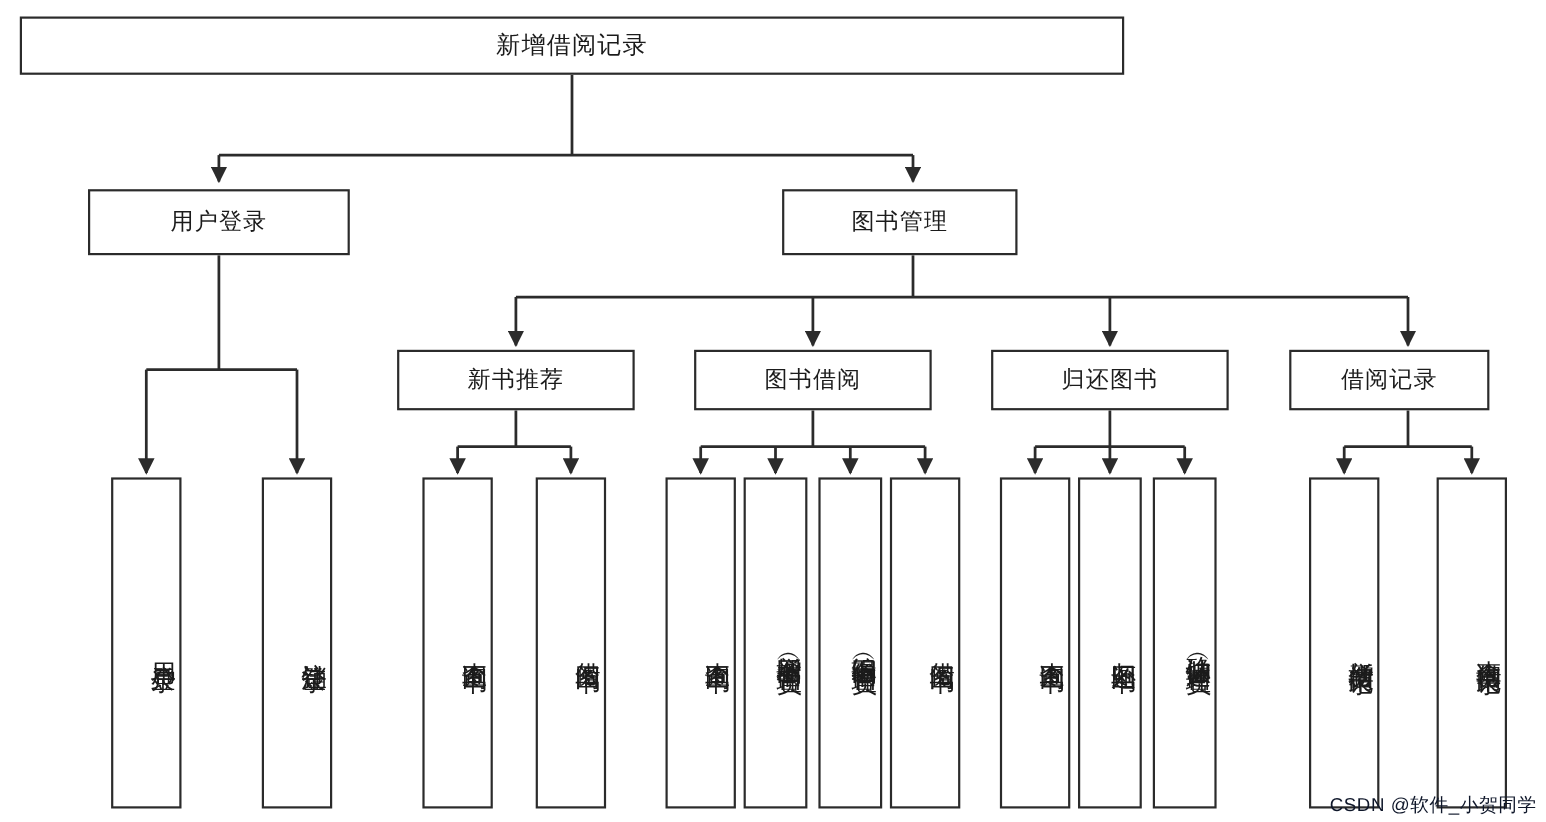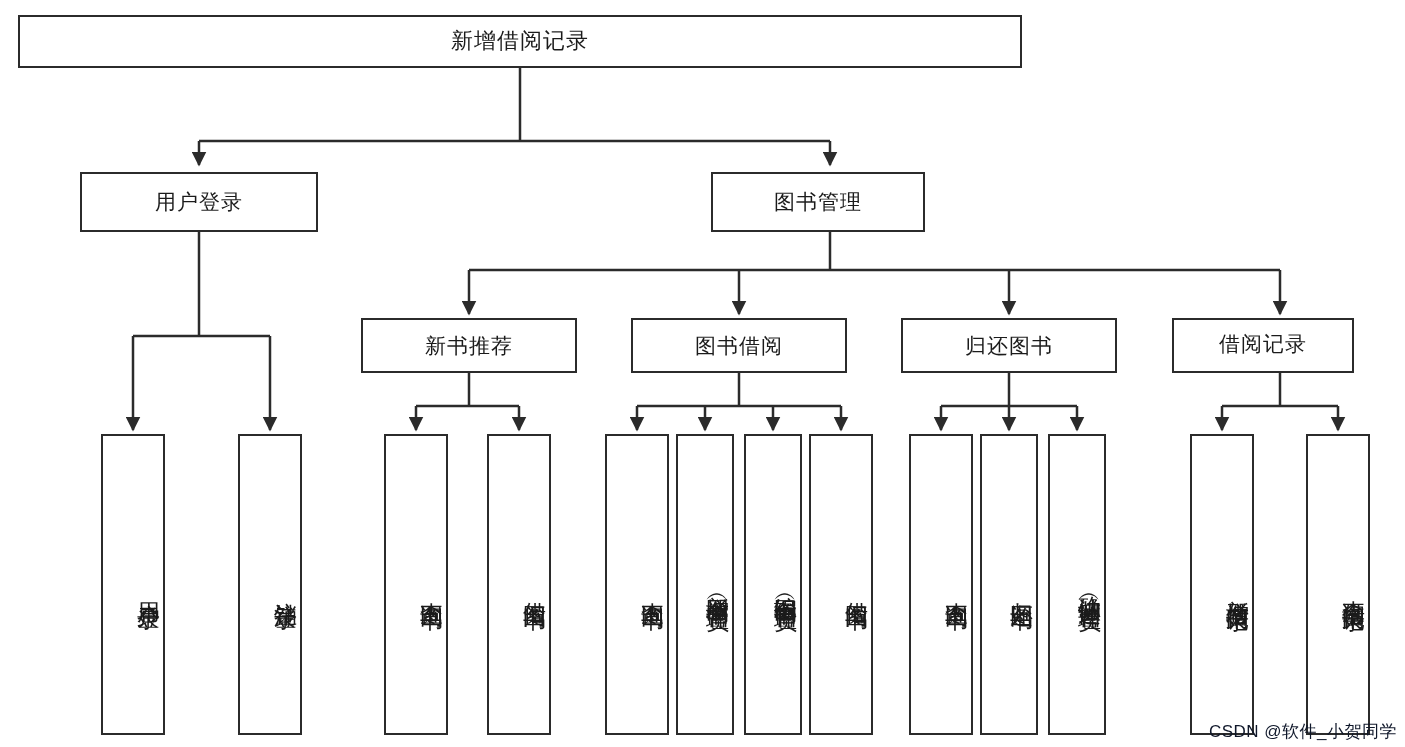--- a/index.html
+++ b/index.html
@@ -132,21 +132,21 @@
   <div class="node h" style="left:80px; top:172px; width:238px; height:60px;">用户登录</div>
 
   <div class="node h" style="left:711px; top:172px; width:214px; height:60px;">图书管理</div>
 
   <div class="node h" style="left:361px; top:318px; width:216px; height:55px;">新书推荐</div>
 
   <div class="node h" style="left:631px; top:318px; width:216px; height:55px;">图书借阅</div>
 
   <div class="node h" style="left:901px; top:318px; width:216px; height:55px;">归还图书</div>
 
-  <div class="node h" style="left:1172px; top:318px; width:182px; height:55px;font-family:Liberation Mono, monospace;">借阅记录</div>
+  <div class="node h" style="left:1172px; top:318px; width:182px; height:55px;">借阅记录</div>
 
   <div class="node v" style="left:101px; top:434px; width:64px; height:301px;">用户登录</div>
 
   <div class="node v" style="left:238px; top:434px; width:64px; height:301px;">注销登录</div>
 
   <div class="node v" style="left:384px; top:434px; width:64px; height:301px;">查询图书</div>
 
   <div class="node v" style="left:487px; top:434px; width:64px; height:301px;">借阅图书</div>
 
   <div class="node v" style="left:605px; top:434px; width:64px; height:301px;">查询图书</div>

